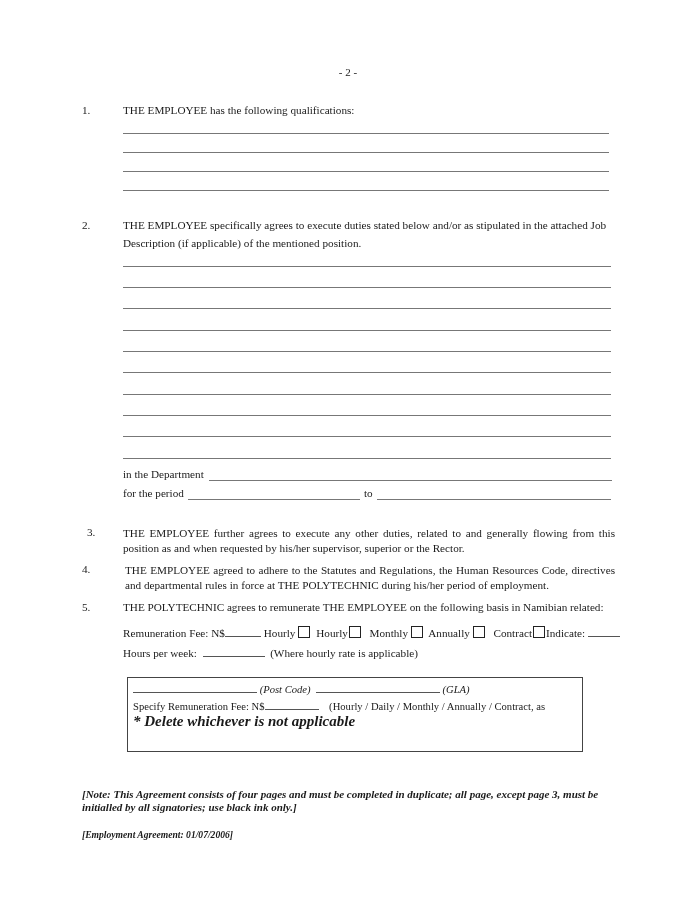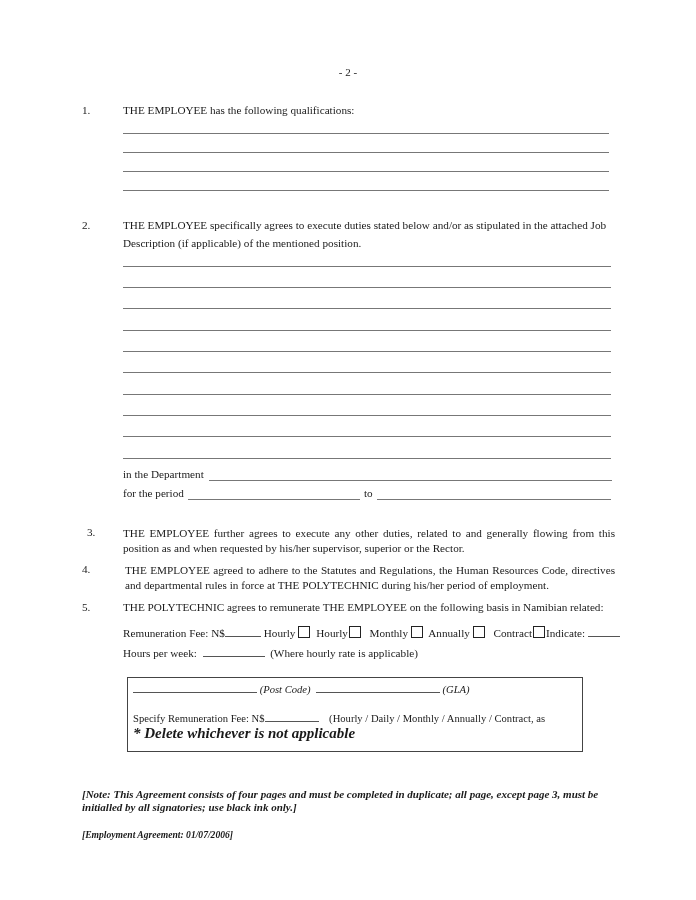--- a/index.html
+++ b/index.html
@@ -80,21 +80,21 @@
   <span>(Where hourly rate is applicable)</span>
 </div>
 
 <div class="abs office-box">
   <div class="row" style="white-space:nowrap">
     <span class="blank" style="width:124px"></span>
     <span class="it">(Post Code)</span>&nbsp;
     <span class="blank" style="width:124px"></span>
     <span class="it">(GLA)</span>
   </div>
-  <div class="row" style="white-space:nowrap; margin-top:14px">
+  <div class="row" style="white-space:nowrap; margin-top:2px">
     <span>Specify Remuneration Fee: N$</span><span class="blank" style="width:54px"></span>&nbsp;&nbsp;&nbsp;
     <span>(Hourly / Daily / Monthly / Annually / Contract, as</span>
   </div>
   <div class="row bi small">* Delete whichever is not applicable</div>
 </div>
 
 <div class="abs note">[Note:  This Agreement consists of four pages and must be completed in duplicate;  all page, except page 3,  must be initialled by all signatories;  use black ink only.]</div>
 <div class="abs footer">[Employment Agreement:  01/07/2006]</div>
 
 </body></html>

